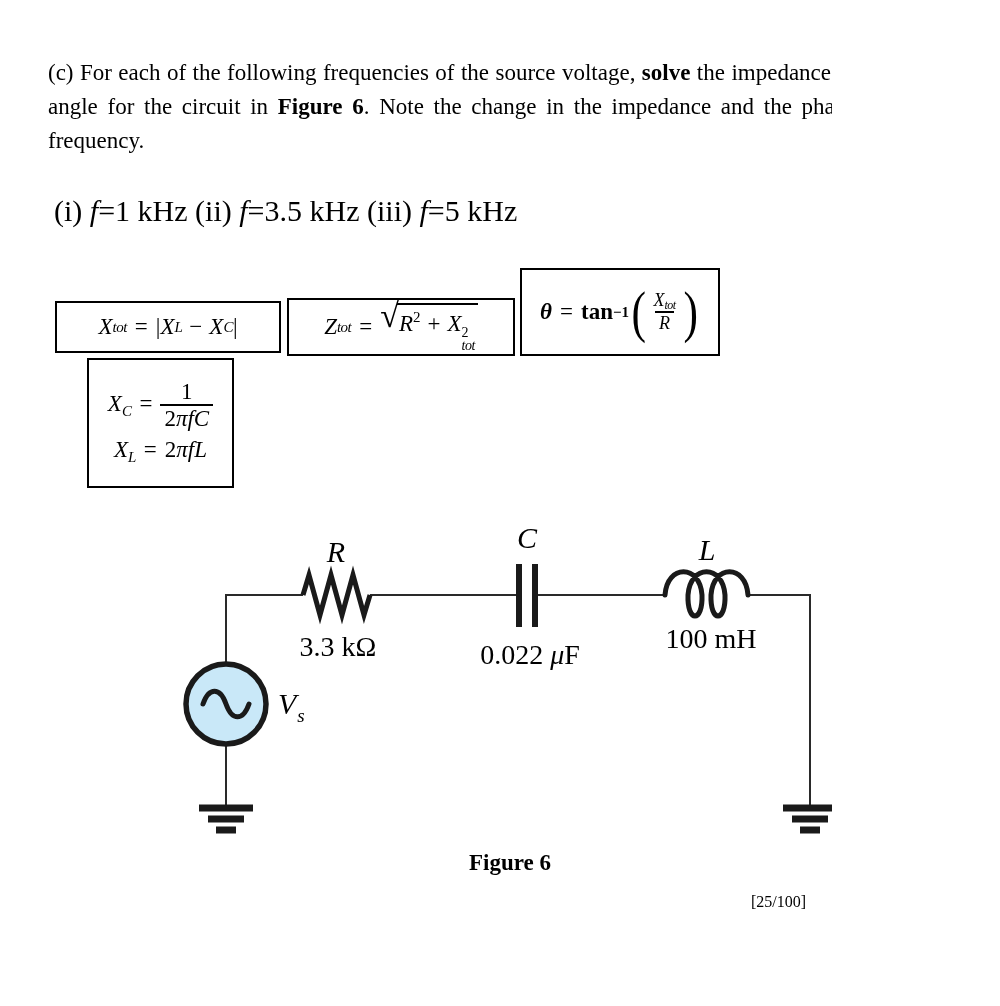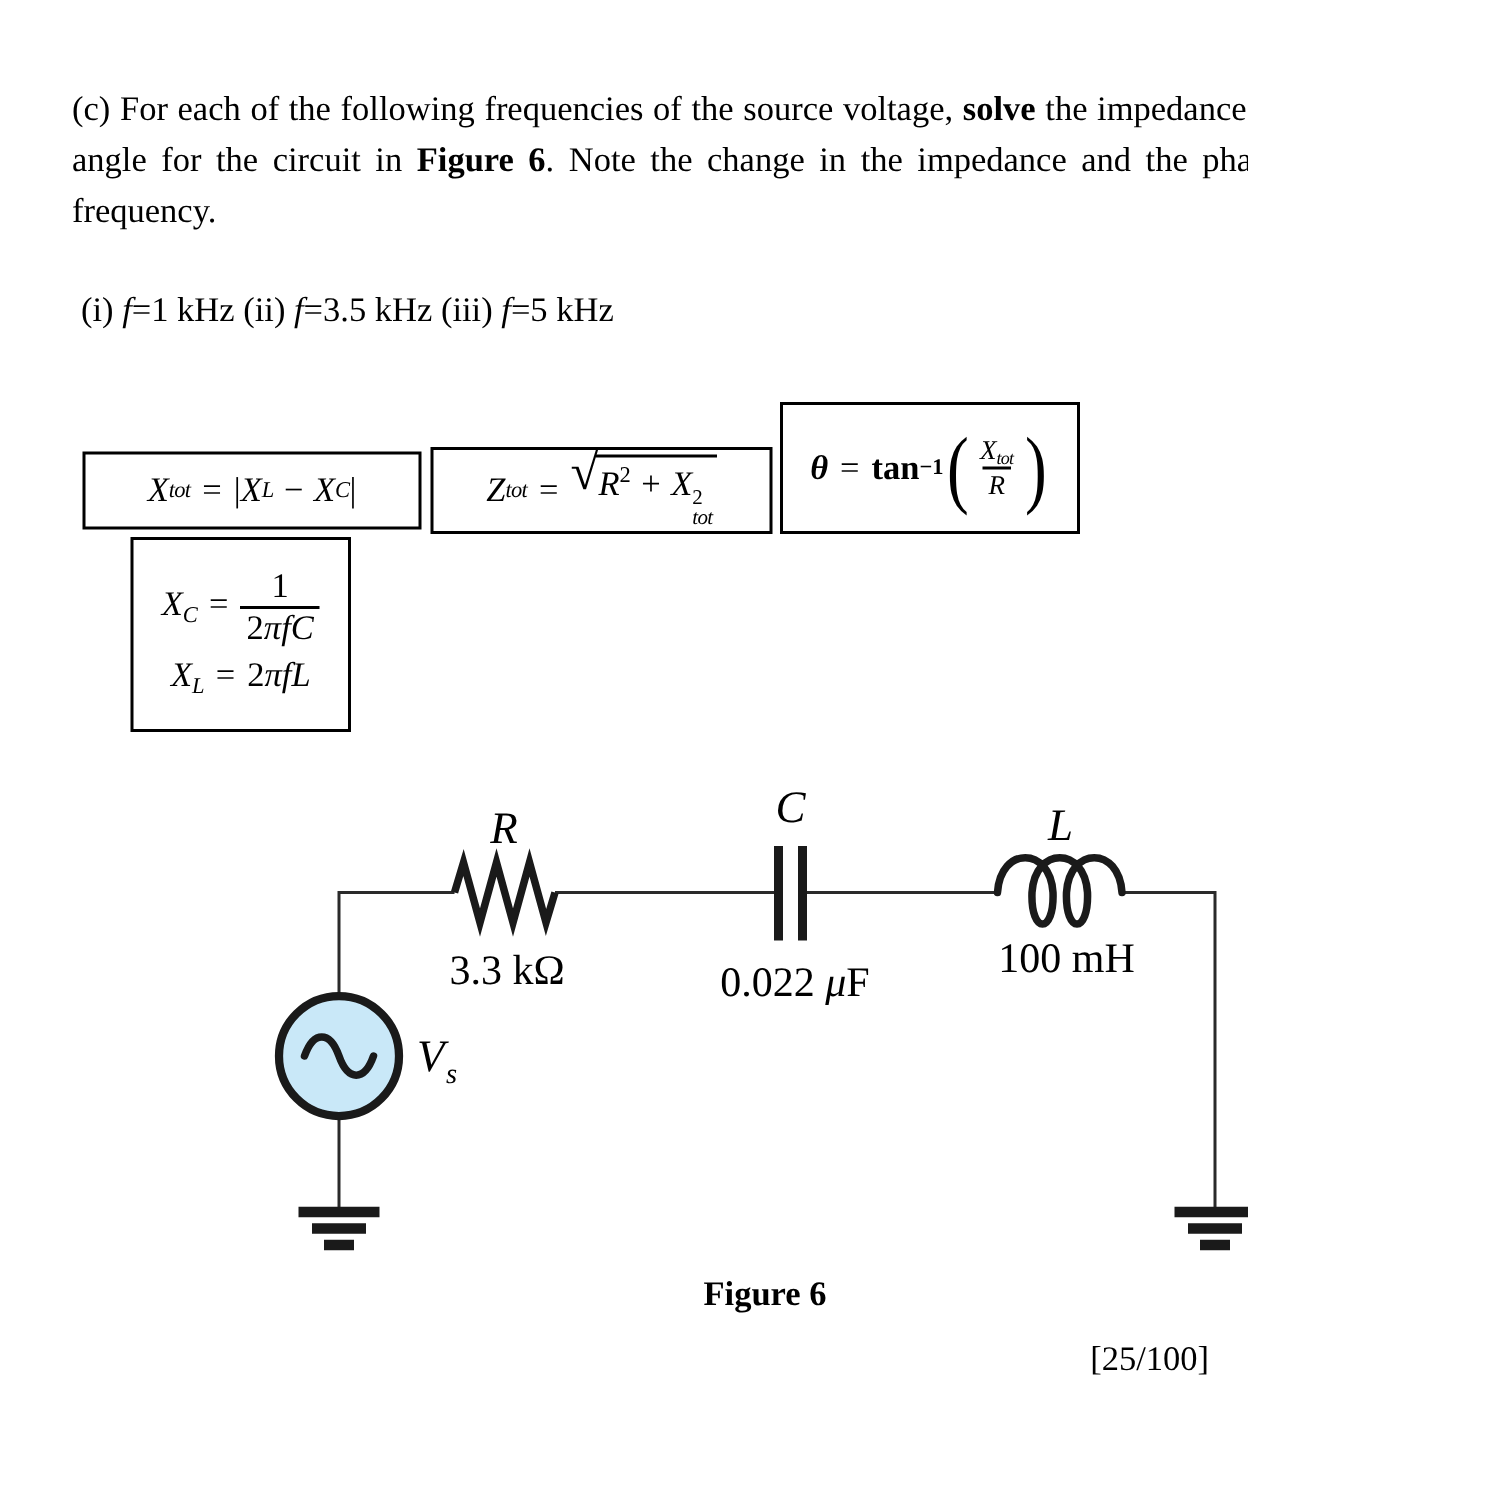--- a/index.html
+++ b/index.html
@@ -3,21 +3,21 @@
 <meta charset="utf-8">
 <style>
   html,body{margin:0;padding:0;background:#ffffff;}
   .page{position:relative;width:832px;height:1006px;background:#ffffff;
         font-family:"Liberation Serif",serif;color:#000;overflow:hidden;}
 
   
   .para{position:absolute;left:48px;top:56px;width:916px;font-size:23px;
         line-height:34px;text-align:justify;}
   .para b{font-weight:bold;}
-  .freq-line{position:absolute;left:54px;top:194px;font-size:23px;white-space:pre-wrap;}
+  .freq-line{position:absolute;left:54px;top:194px;font-size:30px;white-space:pre-wrap;}
   .freq-line i{font-style:italic;}
 
   
   .fbox{position:absolute;border:2.5px solid #000;background:#fff;
         display:flex;align-items:center;justify-content:center;font-size:23px;}
   .box-xtot{left:55px;top:301px;width:222px;height:48px;}
   .box-ztot{left:287px;top:298px;width:224px;height:54px;}
   .box-theta{left:520px;top:268px;width:196px;height:84px;}
   .box-xcxl{left:55px;top:358px;width:143px;height:126px;
             flex-direction:column;justify-content:center;gap:6px;margin-left:32px;}
@@ -50,21 +50,21 @@
   .bigparen{font-size:58px;font-weight:400;line-height:0;vertical-align:-6px;
             font-style:normal;transform:scaleX(.75);display:inline-block;}
 
   .theta-frac{font-size:18px;margin:0 1px;text-align:right;}
   .theta-frac .msub{font-size:12px;vertical-align:-3px;}
 
   
   .circuit{position:absolute;left:150px;top:498px;width:720px;height:372px;}
   .fig-caption{position:absolute;left:150px;top:850px;width:720px;text-align:center;
                font-size:23px;font-weight:bold;}
-  .marks{position:absolute;right:26px;top:893px;font-size:23px;}
+  .marks{position:absolute;right:26px;top:893px;font-size:16px;}
 
   svg text{font-family:"Liberation Serif",serif;}
   .lbl{font-size:30px;font-style:italic;}
   .val{font-size:28px;}
 </style>
 </head>
 <body>
 
 <div class="page">
 

